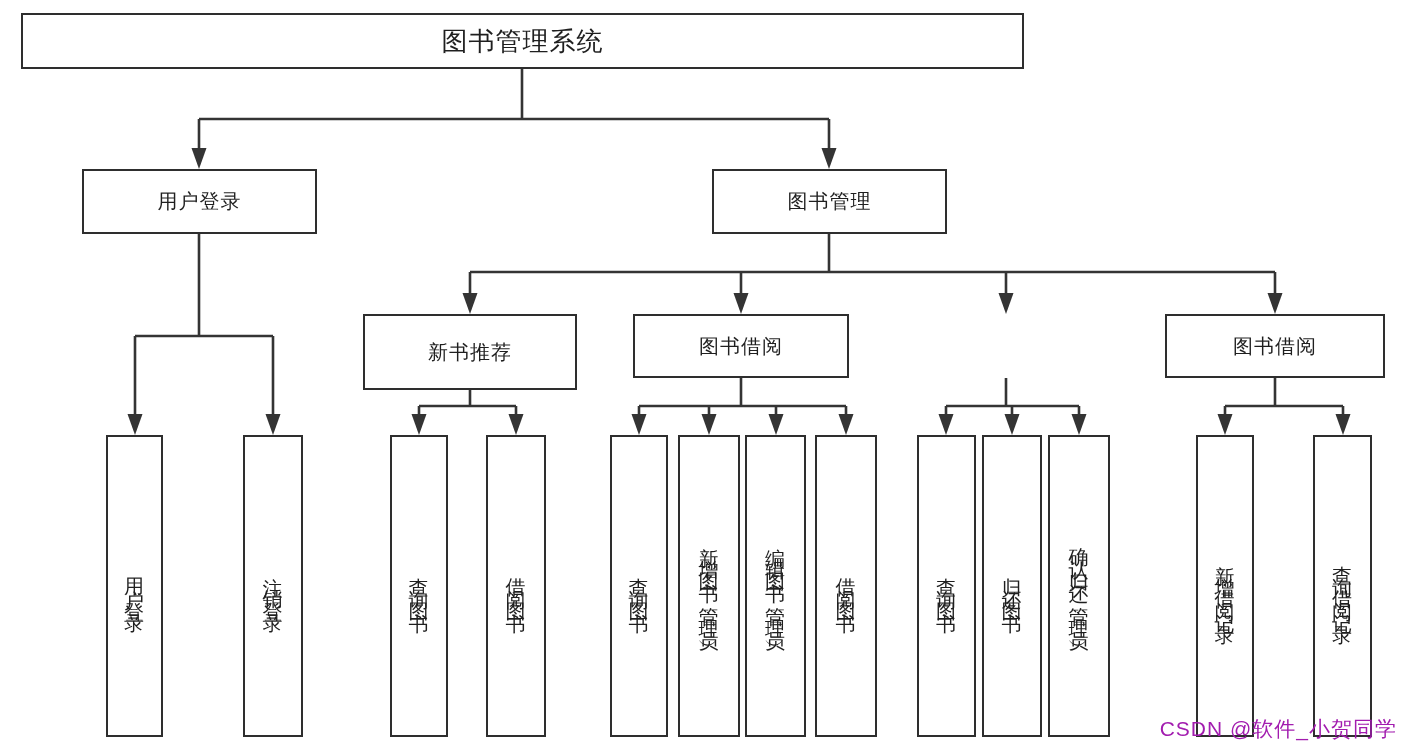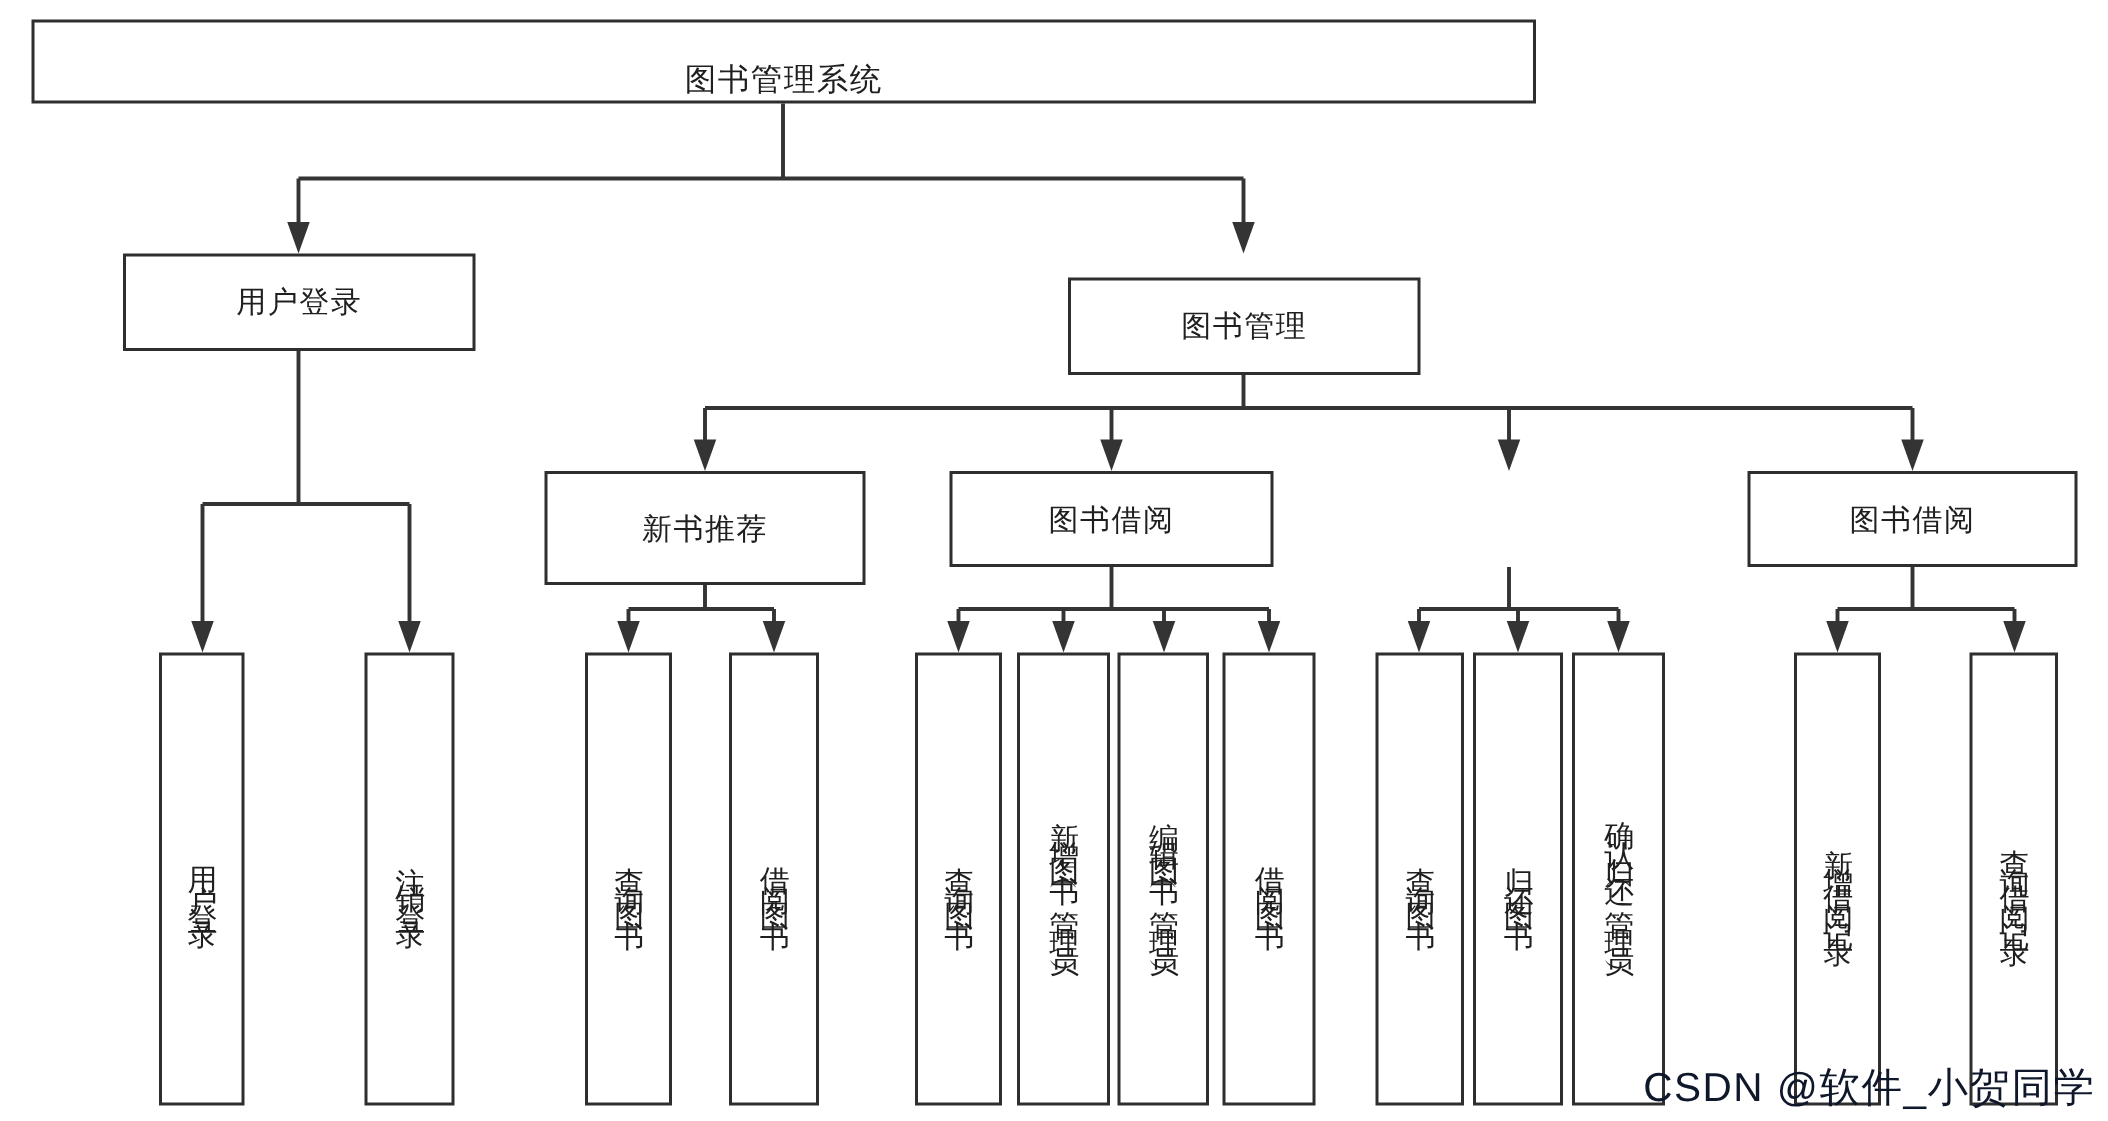--- a/index.html
+++ b/index.html
@@ -22,35 +22,35 @@
     box-sizing: border-box;
     background: #ffffff;
     border: 2.5px solid #2e2e2e;
     display: flex;
     align-items: center;
     justify-content: center;
     color: #1f1f1f;
     z-index: 1;
   }
   .node.h { font-size: 20px; letter-spacing: 1px; }
-  .node.root { font-size: 21px; align-items: flex-end; }
+  .node.root { font-size: 26px; }
   .node.v span {
     writing-mode: vertical-rl;
     text-orientation: mixed;
     font-size: 20px;
     letter-spacing: 12px;
     line-height: 1;
     white-space: nowrap;
   }
   .watermark {
     position: absolute;
     right: 8px;
     bottom: 4px;
-    font-size: 27px;
-    color: #0f172a;
+    font-size: 21px;
+    color: #a21caf;
     z-index: 2;
     letter-spacing: 1px;
     white-space: nowrap;
   }
 </style>
 </head>
 <body>
 
 <div class="canvas">
 
@@ -94,21 +94,21 @@
     </g>
   </svg>
 
   <div class="node h root" style="left:21px; top:13px; width:1003px; height:56px;">
     <span>图书管理系统</span>
   </div>
 
   <div class="node h" style="left:82px; top:169px; width:235px; height:65px;">
     <span>用户登录</span>
   </div>
-  <div class="node h" style="left:712px; top:169px; width:235px; height:65px;margin-top:16px;">
+  <div class="node h" style="left:712px; top:169px; width:235px; height:65px;">
     <span>图书管理</span>
   </div>
 
   <div class="node h" style="left:363px; top:314px; width:214px; height:76px;">
     <span>新书推荐</span>
   </div>
   <div class="node h" style="left:633px; top:314px; width:216px; height:64px;">
     <span>图书借阅</span>
   </div>
   <div class="node h" style="left:1165px; top:314px; width:220px; height:64px;">

